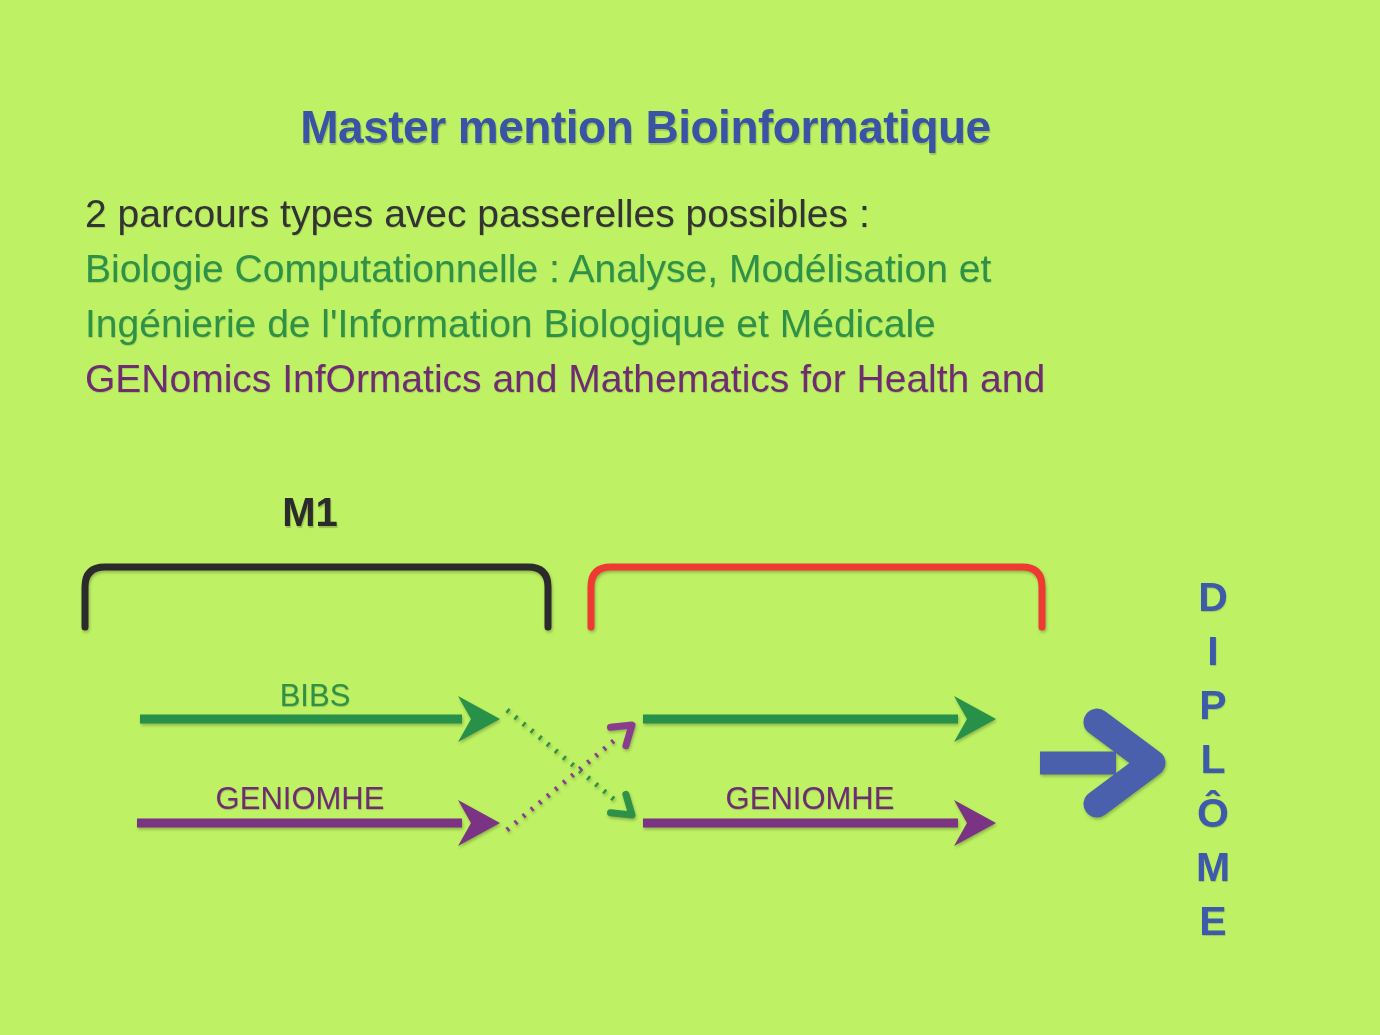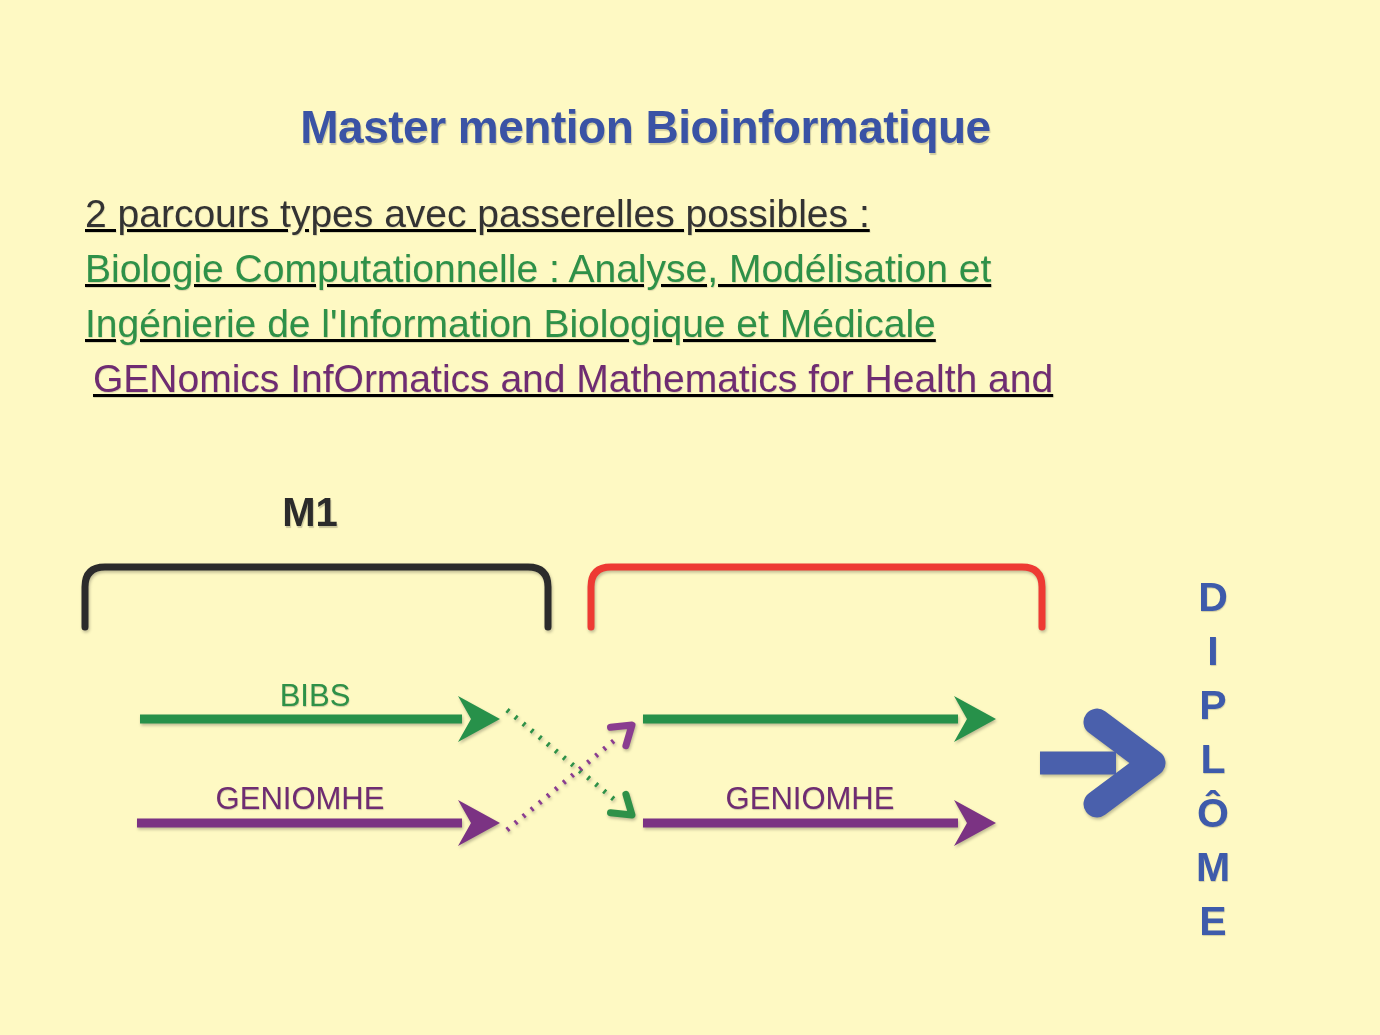--- a/index.html
+++ b/index.html
@@ -5,21 +5,21 @@
   html, body {
     margin: 0;
     padding: 0;
     background: #ffffff;
     font-family: "Liberation Sans", sans-serif;
   }
   #stage {
     position: relative;
     width: 1380px;
     height: 1035px;
-    background: #fef9c3;
+    background: #bef264;
     overflow: hidden;
   }
   .abs { position: absolute; }
 
   .title {
     left: 0;
     top: 100px;
     width: 1291px;
     text-align: center;
     font-size: 46px;
@@ -29,26 +29,25 @@
     text-shadow: 1px 1.5px 1px rgba(0,0,0,0.18);
   }
 
   .intro {
     left: 85px;
     top: 186px;
     width: 1250px;
     font-size: 39px;
     line-height: 55px;
     text-shadow: 0.5px 1px 1px rgba(0,0,0,0.15);
-    text-decoration: underline;
   }
   .intro-line { white-space: nowrap; }
   .c-black  { color: #333333; }
   .c-green  { color: #2e9148; }
-  .c-purple { color: #6f2c72; margin-left: 8px; }
+  .c-purple { color: #6f2c72; }
 
   .m-label {
     width: 160px;
     text-align: center;
     font-size: 40px;
     font-weight: bold;
     text-shadow: 1px 1.5px 1px rgba(0,0,0,0.2);
   }
   .m1 { left: 230px; top: 490px; color: #2b2b2b; }
   .m2 { left: 736px; top: 490px; color: #ee3a33; }

